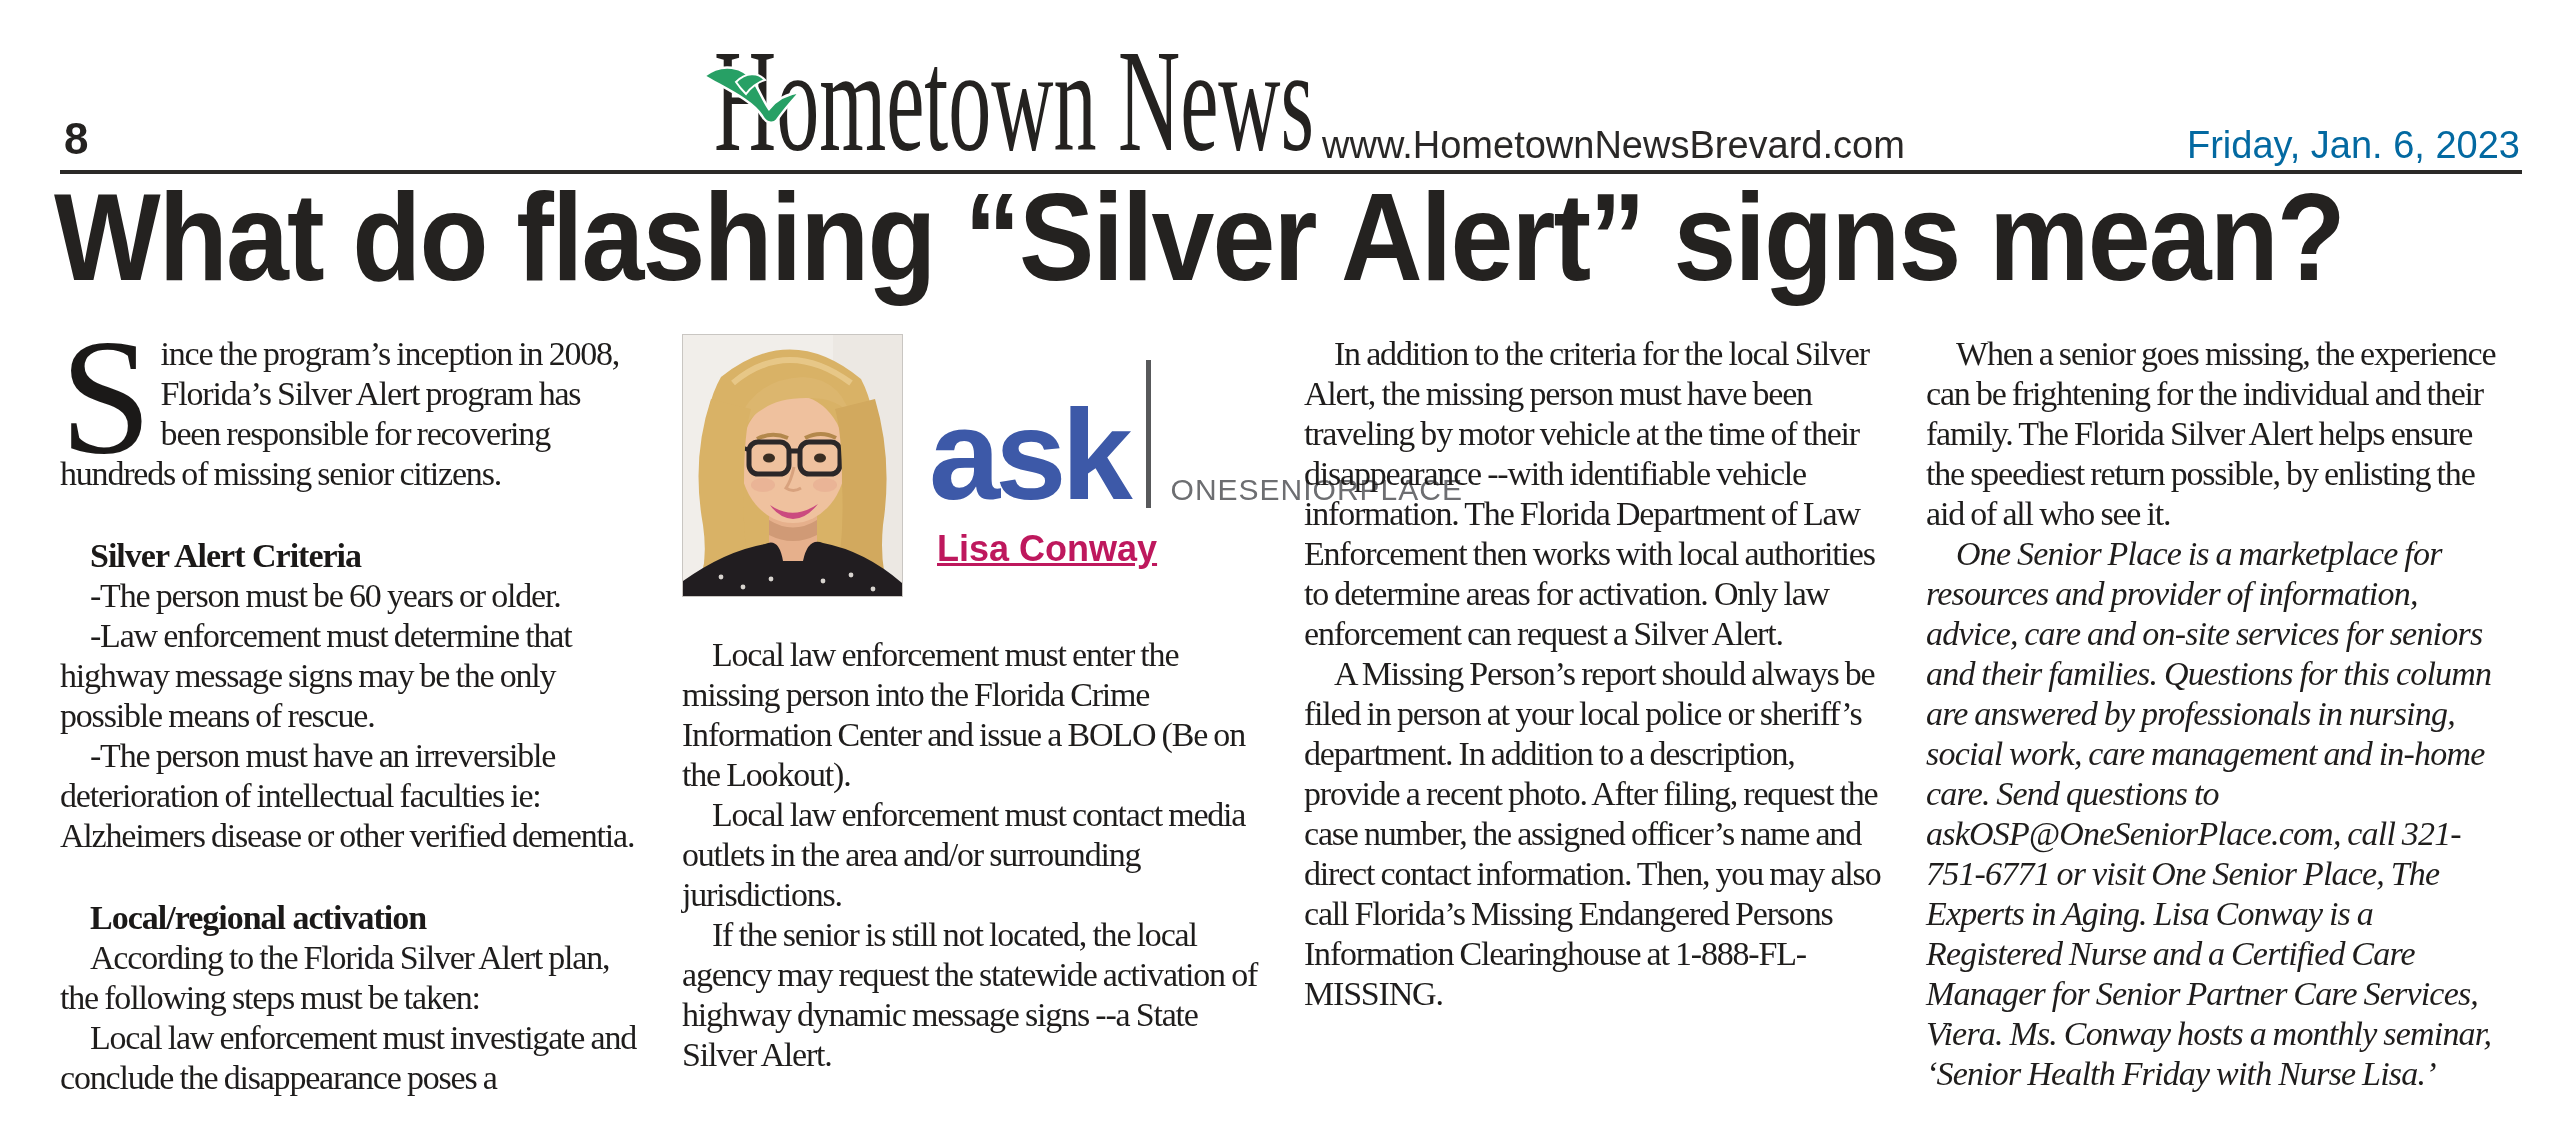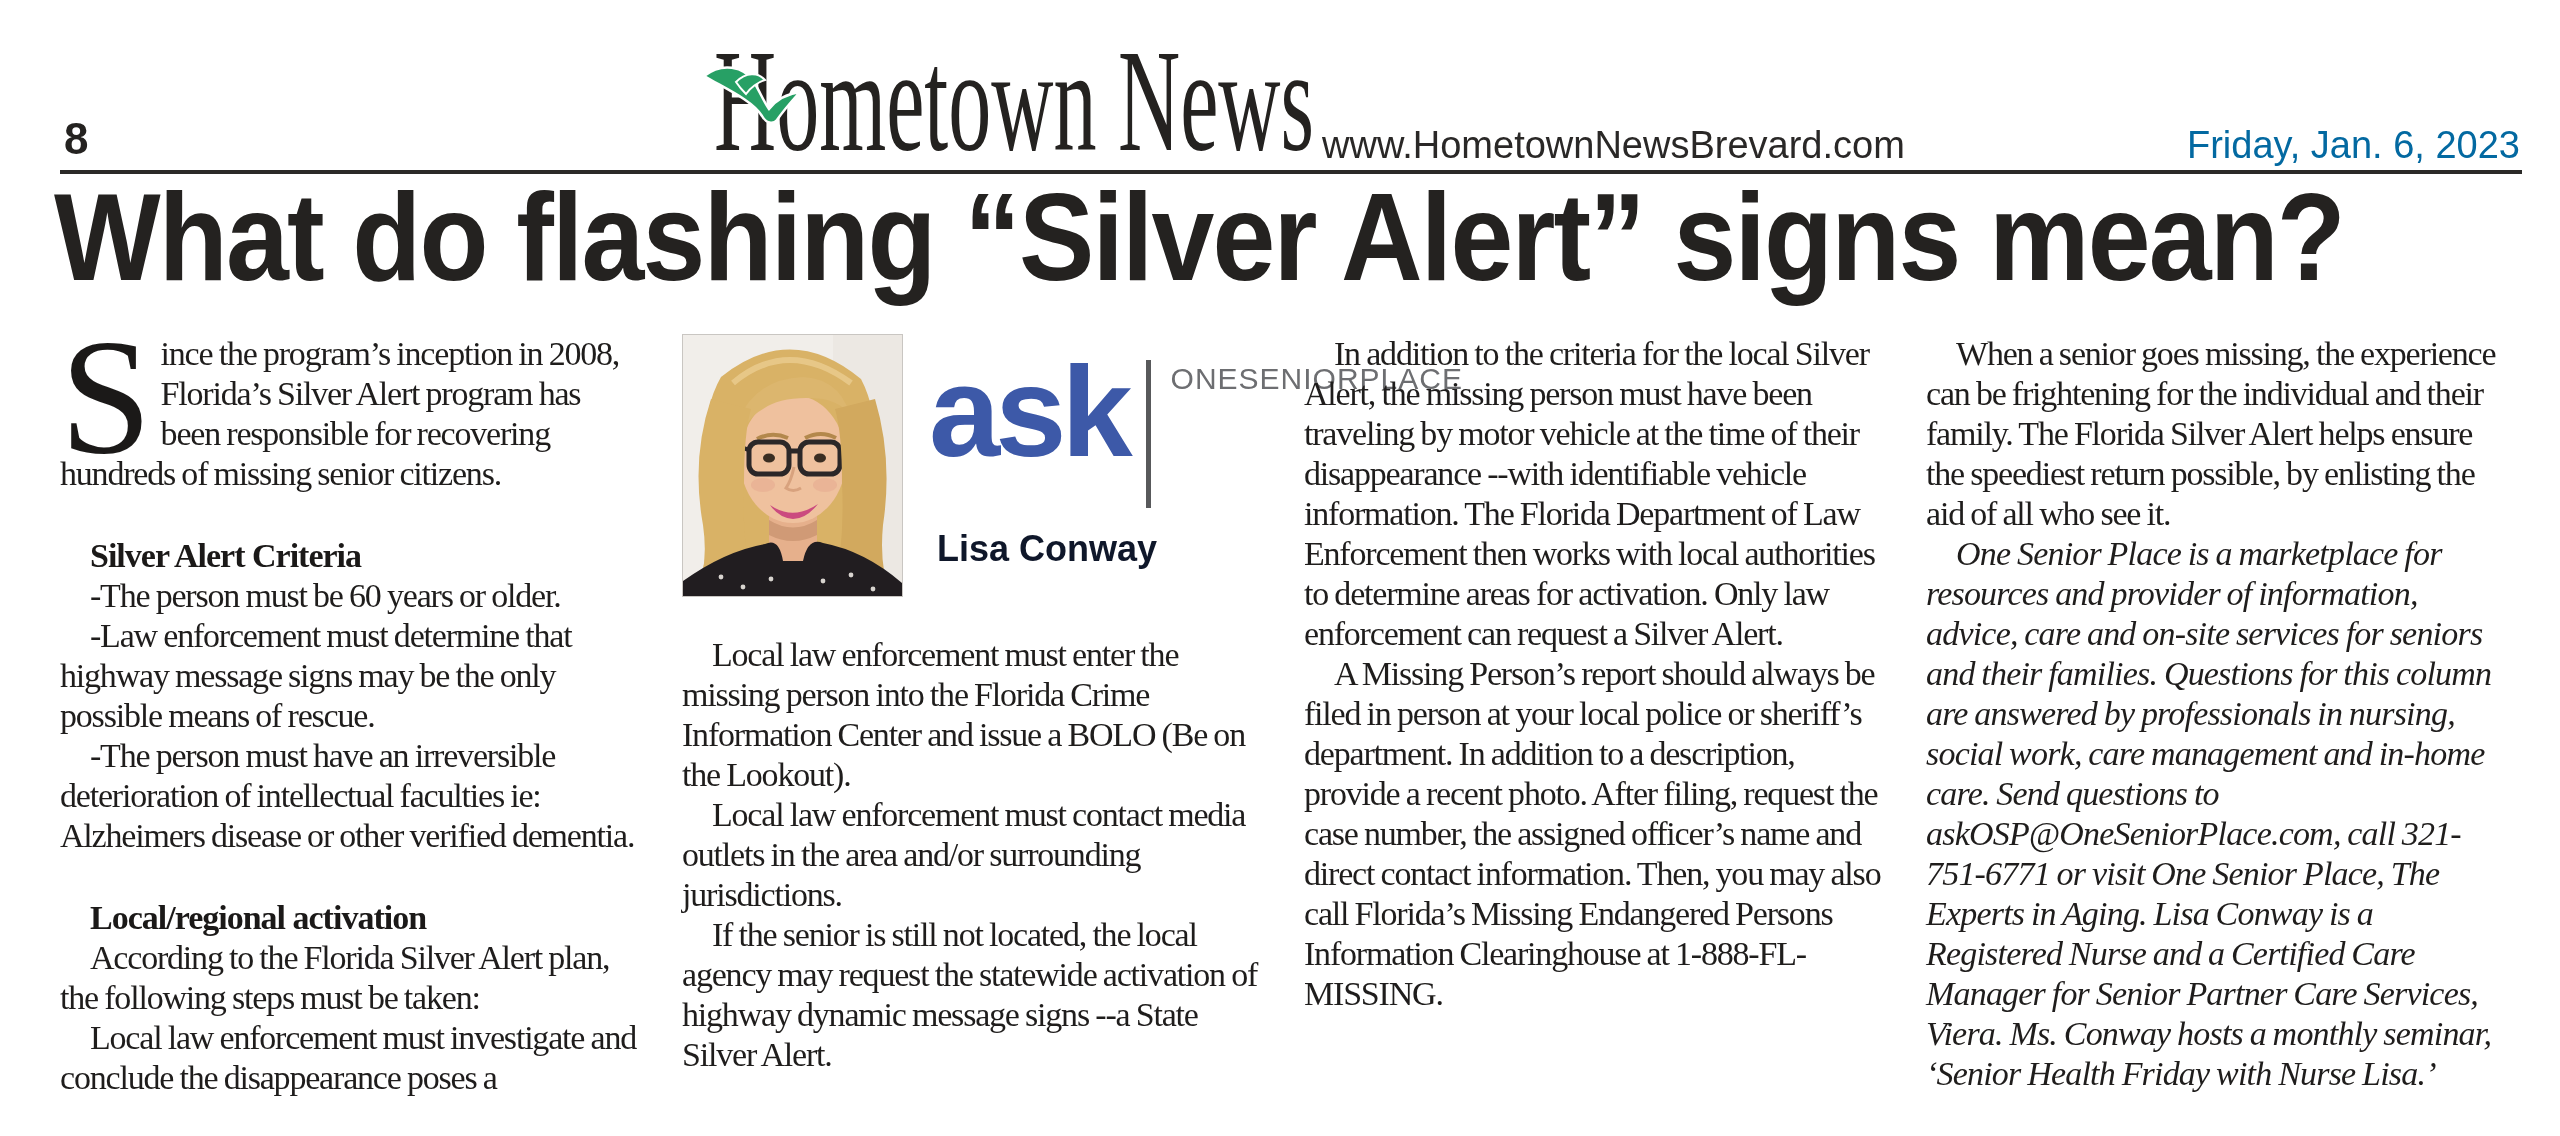--- a/index.html
+++ b/index.html
@@ -31,28 +31,28 @@
   .col h3{margin:42px 0 0 30px;font-size:34px;line-height:40px;letter-spacing:-1px;
           font-weight:bold;color:#1b1918;}
   .col h3.first{margin-top:0;}
   .col p.italic{font-style:italic;letter-spacing:-0.8px;}
   .dropcap{float:left;font-size:165px;line-height:110px;padding:8px 10px 0 0;color:#1b1918;}
 
   
   .photo-module{display:flex;height:263px;margin-bottom:38px;}
   .portrait-frame{width:221px;height:263px;flex:0 0 221px;border:1px solid #c9c6c2;box-sizing:border-box;}
   .logo-side{flex:1;padding-left:26px;display:flex;flex-direction:column;}
-  .ask-row{display:flex;align-items:flex-start;margin-top:26px;}
+  .ask-row{display:flex;align-items:flex-end;margin-top:26px;}
   .ask-word{font-family:"Liberation Sans",sans-serif;font-weight:bold;font-size:128px;
             line-height:0.82;color:#3d59a8;letter-spacing:-5px;}
   .logo-bar{width:5px;height:148px;background:#58595b;margin:0 20px 0 18px;flex:0 0 5px;}
   .org-lines{display:flex;flex-direction:row;font-family:"Liberation Sans",sans-serif;
              font-size:30px;line-height:37px;letter-spacing:1px;color:#6d6e71;}
   .photo-caption{margin:20px 0 0 8px;font-family:"Liberation Sans",sans-serif;
-                 font-weight:bold;font-size:36px;color:#0f172a;}
+                 font-weight:bold;font-size:36px;color:#be185d;text-decoration:underline;}
 </style>
 </head>
 <body>
 
 <div class="page">
 
   <div class="page-number">8</div>
 
   <svg class="masthead-svg" width="630" height="130" viewBox="0 0 630 130">
     <text x="14" y="112" class="masthead-text" textLength="600" lengthAdjust="spacingAndGlyphs">Hometown News</text>

